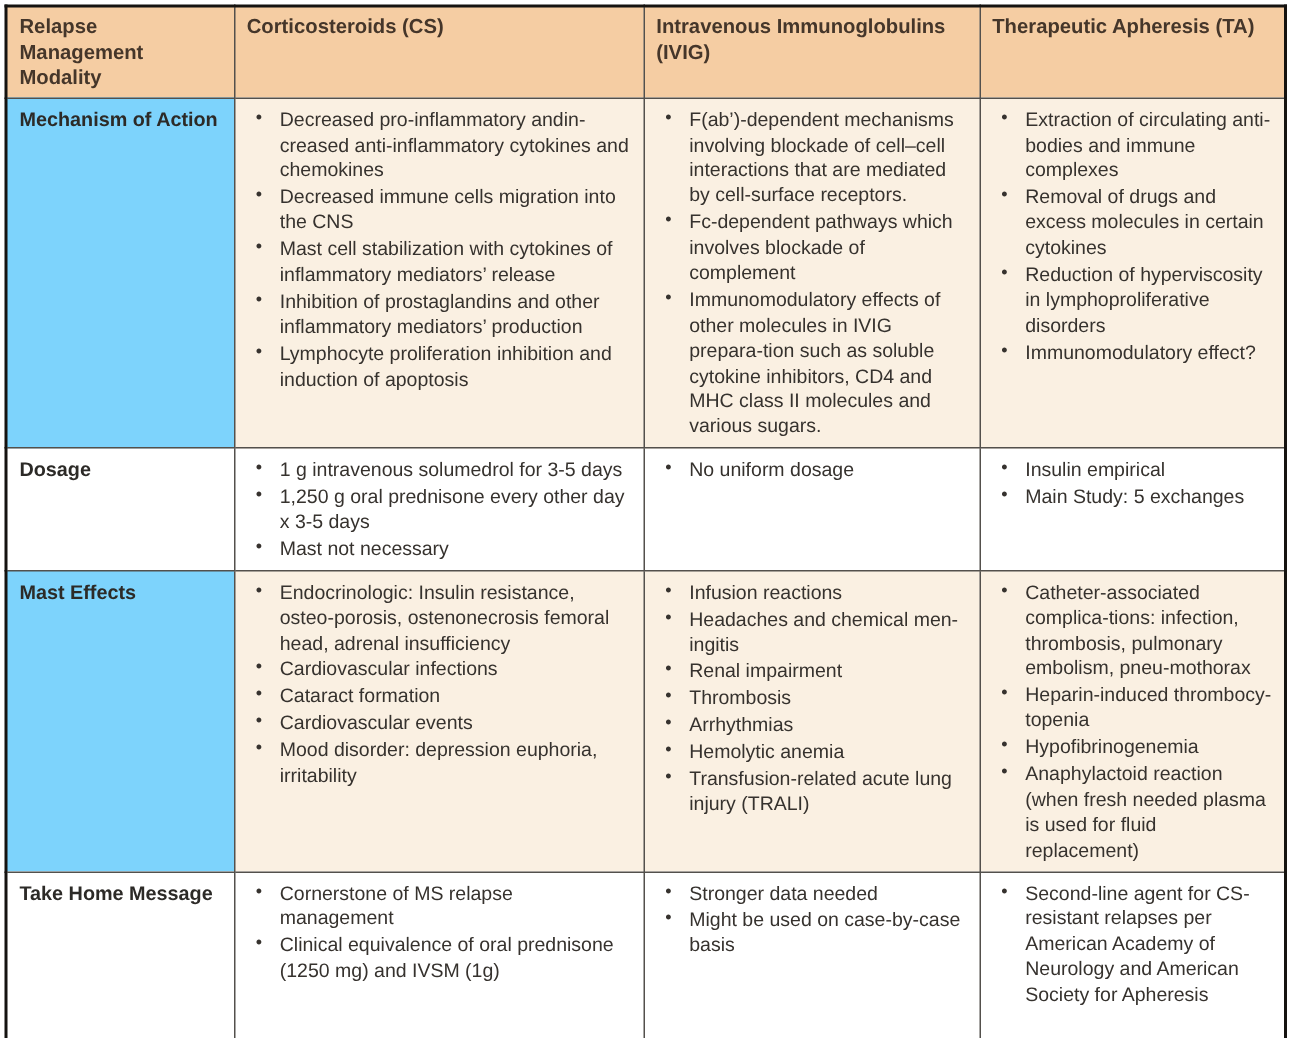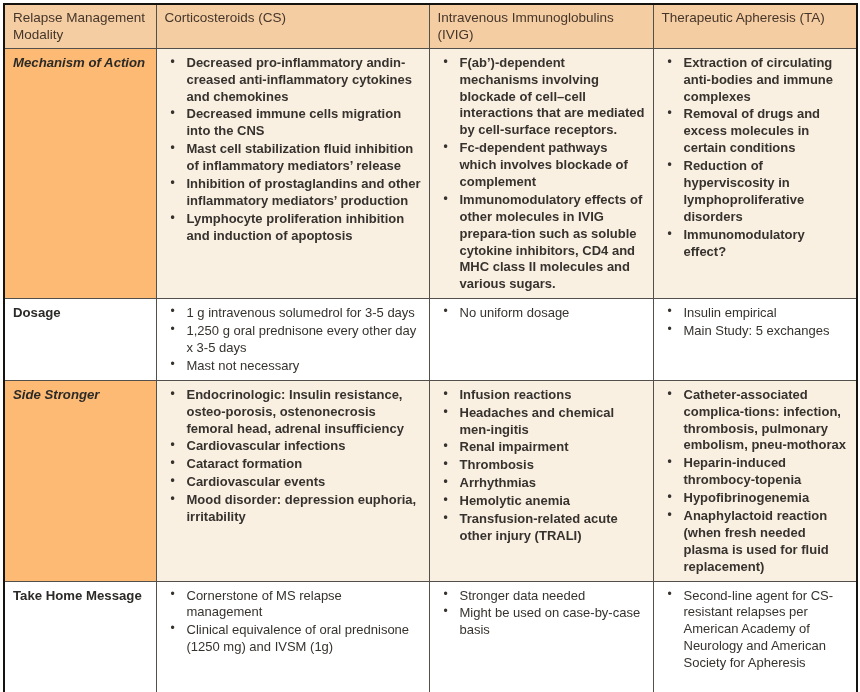--- a/index.html
+++ b/index.html
@@ -42,34 +42,34 @@
     letter-spacing: 0.3px;
     padding: 4px 10px 3px 20px;
     vertical-align: middle;
   }
   .header-row th {
     background: var(--header-bg, #f5cda3);
     text-align: left;
     font-size: 13.5px;
     line-height: 1.25;
     color: #45362a;
-    font-weight: normal;
+    font-weight: bold;
     padding-top: 5px;
   }
   .row-label {
     font-weight: bold;
     font-size: 13.2px;
     color: #2c2a27;
     background: #ffffff;
     text-align: left;
     line-height: 1.25;
     padding-top: 6px;
   }
-  .alt td { background: var(--row-alt-bg, #faf0e2); font-weight: bold; }
-  .alt th.row-label { background: #fdba74; font-style: italic; }
+  .alt td { background: var(--row-alt-bg, #faf0e2); }
+  .alt th.row-label { background: #7dd3fc; }
 
   ul.bullets {
     margin: 2px 0 0 0;
     padding: 0;
     list-style: none;
     font-size: 13px;
     color: #36322e;
     line-height: 1.3;
   }
   ul.bullets li {
@@ -106,36 +106,36 @@
       <th>Intravenous Immunoglobulins (IVIG)</th>
       <th>Therapeutic Apheresis (TA)</th>
     </tr>
 
     <tr class="alt r-mech">
       <th class="row-label">Mechanism of Action</th>
       <td>
         <ul class="bullets">
               <li>Decreased pro-inflammatory andin-creased anti-inflammatory cytokines and chemokines</li>
               <li>Decreased immune cells migration into the CNS</li>
-              <li>Mast cell stabilization fluid inhibition of inflammatory mediators’ release</li>
+              <li>Mast cell stabilization with cytokines of inflammatory mediators’ release</li>
               <li>Inhibition of prostaglandins and other inflammatory mediators’ production</li>
               <li>Lymphocyte proliferation inhibition and induction of apoptosis</li>
             </ul>
       </td>
       <td>
         <ul class="bullets">
               <li>F(ab’)-dependent mechanisms involving blockade of cell–cell interactions that are mediated by cell-surface receptors.</li>
               <li>Fc-dependent pathways which involves blockade of complement</li>
               <li>Immunomodulatory effects of other molecules in IVIG prepara-tion such as soluble cytokine inhibitors, CD4 and MHC class II molecules and various sugars.</li>
             </ul>
       </td>
       <td>
         <ul class="bullets">
               <li>Extraction of circulating anti-bodies and immune complexes</li>
-              <li>Removal of drugs and excess molecules in certain conditions</li>
+              <li>Removal of drugs and excess molecules in certain cytokines</li>
               <li>Reduction of hyperviscosity in lymphoproliferative disorders</li>
               <li>Immunomodulatory effect?</li>
             </ul>
       </td>
     </tr>
 
     <tr class="r-dosage">
       <th class="row-label">Dosage</th>
       <td>
         <ul class="bullets">
@@ -151,39 +151,39 @@
       </td>
       <td>
         <ul class="bullets">
               <li>Insulin empirical</li>
               <li>Main Study: 5 exchanges</li>
             </ul>
       </td>
     </tr>
 
     <tr class="alt r-side">
-      <th class="row-label">Side Stronger</th>
+      <th class="row-label">Mast Effects</th>
       <td>
         <ul class="bullets">
               <li>Endocrinologic: Insulin resistance, osteo-porosis, ostenonecrosis femoral head, adrenal insufficiency</li>
               <li>Cardiovascular infections</li>
               <li>Cataract formation</li>
               <li>Cardiovascular events</li>
               <li>Mood disorder: depression euphoria, irritability</li>
             </ul>
       </td>
       <td>
         <ul class="bullets">
               <li>Infusion reactions</li>
               <li>Headaches and chemical men-ingitis</li>
               <li>Renal impairment</li>
               <li>Thrombosis</li>
               <li>Arrhythmias</li>
               <li>Hemolytic anemia</li>
-              <li>Transfusion-related acute other injury (TRALI)</li>
+              <li>Transfusion-related acute lung injury (TRALI)</li>
             </ul>
       </td>
       <td>
         <ul class="bullets">
               <li>Catheter-associated complica-tions: infection, thrombosis, pulmonary embolism, pneu-mothorax</li>
               <li>Heparin-induced thrombocy-topenia</li>
               <li>Hypofibrinogenemia</li>
               <li>Anaphylactoid reaction (when fresh needed plasma is used for fluid replacement)</li>
             </ul>
       </td>

